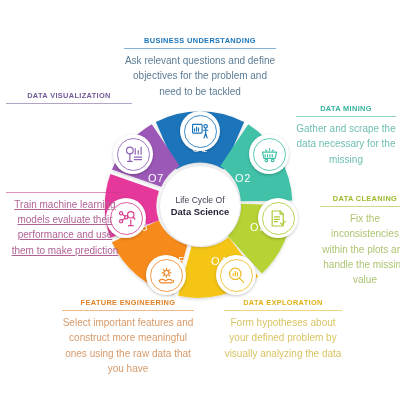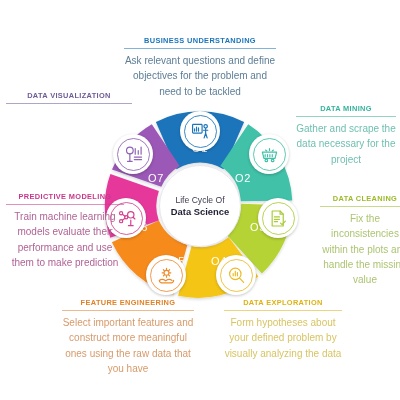--- a/index.html
+++ b/index.html
@@ -190,21 +190,21 @@
 
   <div class="callout c-center" id="co-business">
     <div class="ctitle" style="color: rgb(27, 117, 187);">BUSINESS UNDERSTANDING</div>
     <div class="crule" style="background: rgb(27, 117, 187);"></div>
     <div class="cbody" style="color: rgb(92, 125, 150);">Ask relevant questions and define objectives for the problem and need to be tackled</div>
   </div>
 
   <div class="callout c-left" id="co-mining">
     <div class="ctitle" style="color: rgb(53, 179, 155);">DATA MINING</div>
     <div class="crule" style="background: rgb(53, 179, 155);"></div>
-    <div class="cbody" style="color: rgb(111, 191, 176);">Gather and scrape the data necessary for the project</div>
+    <div class="cbody" style="color: rgb(111, 191, 176);">Gather and scrape the data necessary for the missing</div>
   </div>
 
   <div class="callout c-left" id="co-cleaning">
     <div class="ctitle" style="color: rgb(156, 186, 42);">DATA CLEANING</div>
     <div class="crule" style="background: rgb(156, 186, 42);"></div>
     <div class="cbody" style="color: rgb(173, 196, 114);">Fix the inconsistencies within the plots and handle the missing value</div>
   </div>
 
   <div class="callout c-left" id="co-feature">
     <div class="ctitle" style="color: rgb(224, 130, 42);">FEATURE ENGINEERING</div>
@@ -212,23 +212,22 @@
     <div class="cbody" style="color: rgb(215, 154, 106);">Select important features and construct more meaningful ones using the raw data that you have</div>
   </div>
 
   <div class="callout c-left" id="co-explore">
     <div class="ctitle" style="color: rgb(221, 178, 22);">DATA EXPLORATION</div>
     <div class="crule" style="background: rgb(221, 178, 22);"></div>
     <div class="cbody" style="color: rgb(217, 196, 100);">Form hypotheses about your defined problem by visually analyzing the data</div>
   </div>
 
   <div class="callout c-left" id="co-predict">
-    <div class="ctitle" style="color: rgb(201, 54, 139);">PREDICTIVE MODELING</div>
     <div class="crule" style="background: rgb(201, 54, 139);"></div>
-    <div class="cbody" style="color: rgb(176, 98, 148);">Train machine learning models evaluate their performance and use them to make prediction</div>
+    <div class="cbody" style="color: rgb(176, 98, 148); text-decoration: underline;">Train machine learning models evaluate their performance and use them to make prediction</div>
   </div>
 
   <div class="callout c-center" id="co-visual">
     <div class="ctitle" style="color: rgb(111, 91, 150);">DATA VISUALIZATION</div>
     <div class="crule" style="background: rgb(111, 91, 150);"></div>
   </div>
 
 </div>
 
 </body></html>

